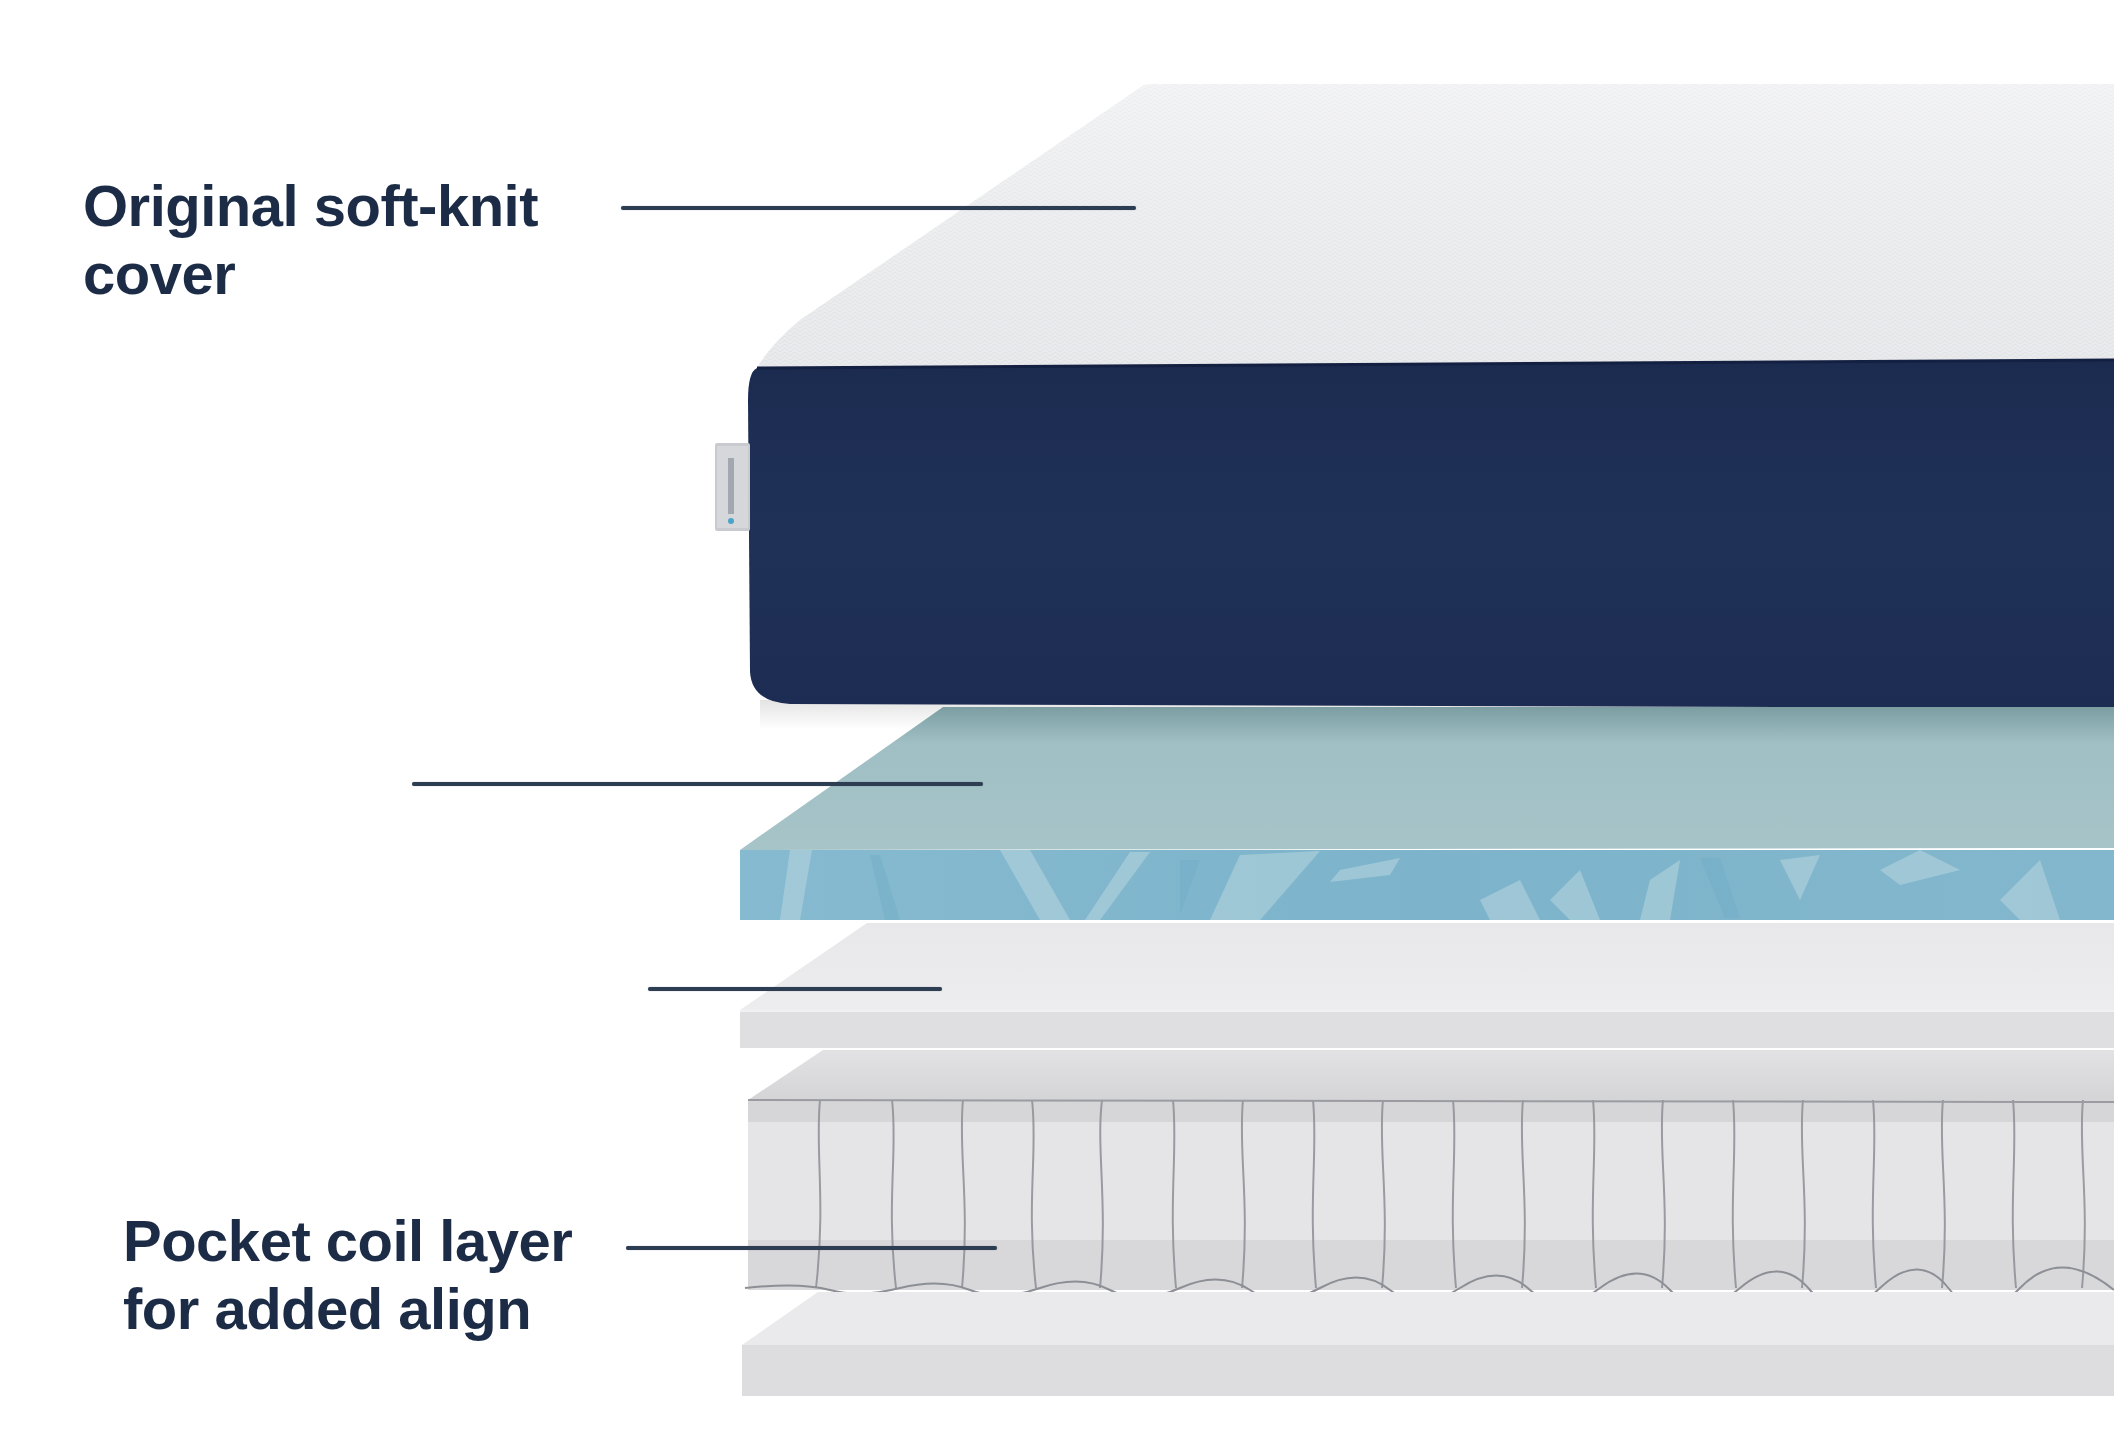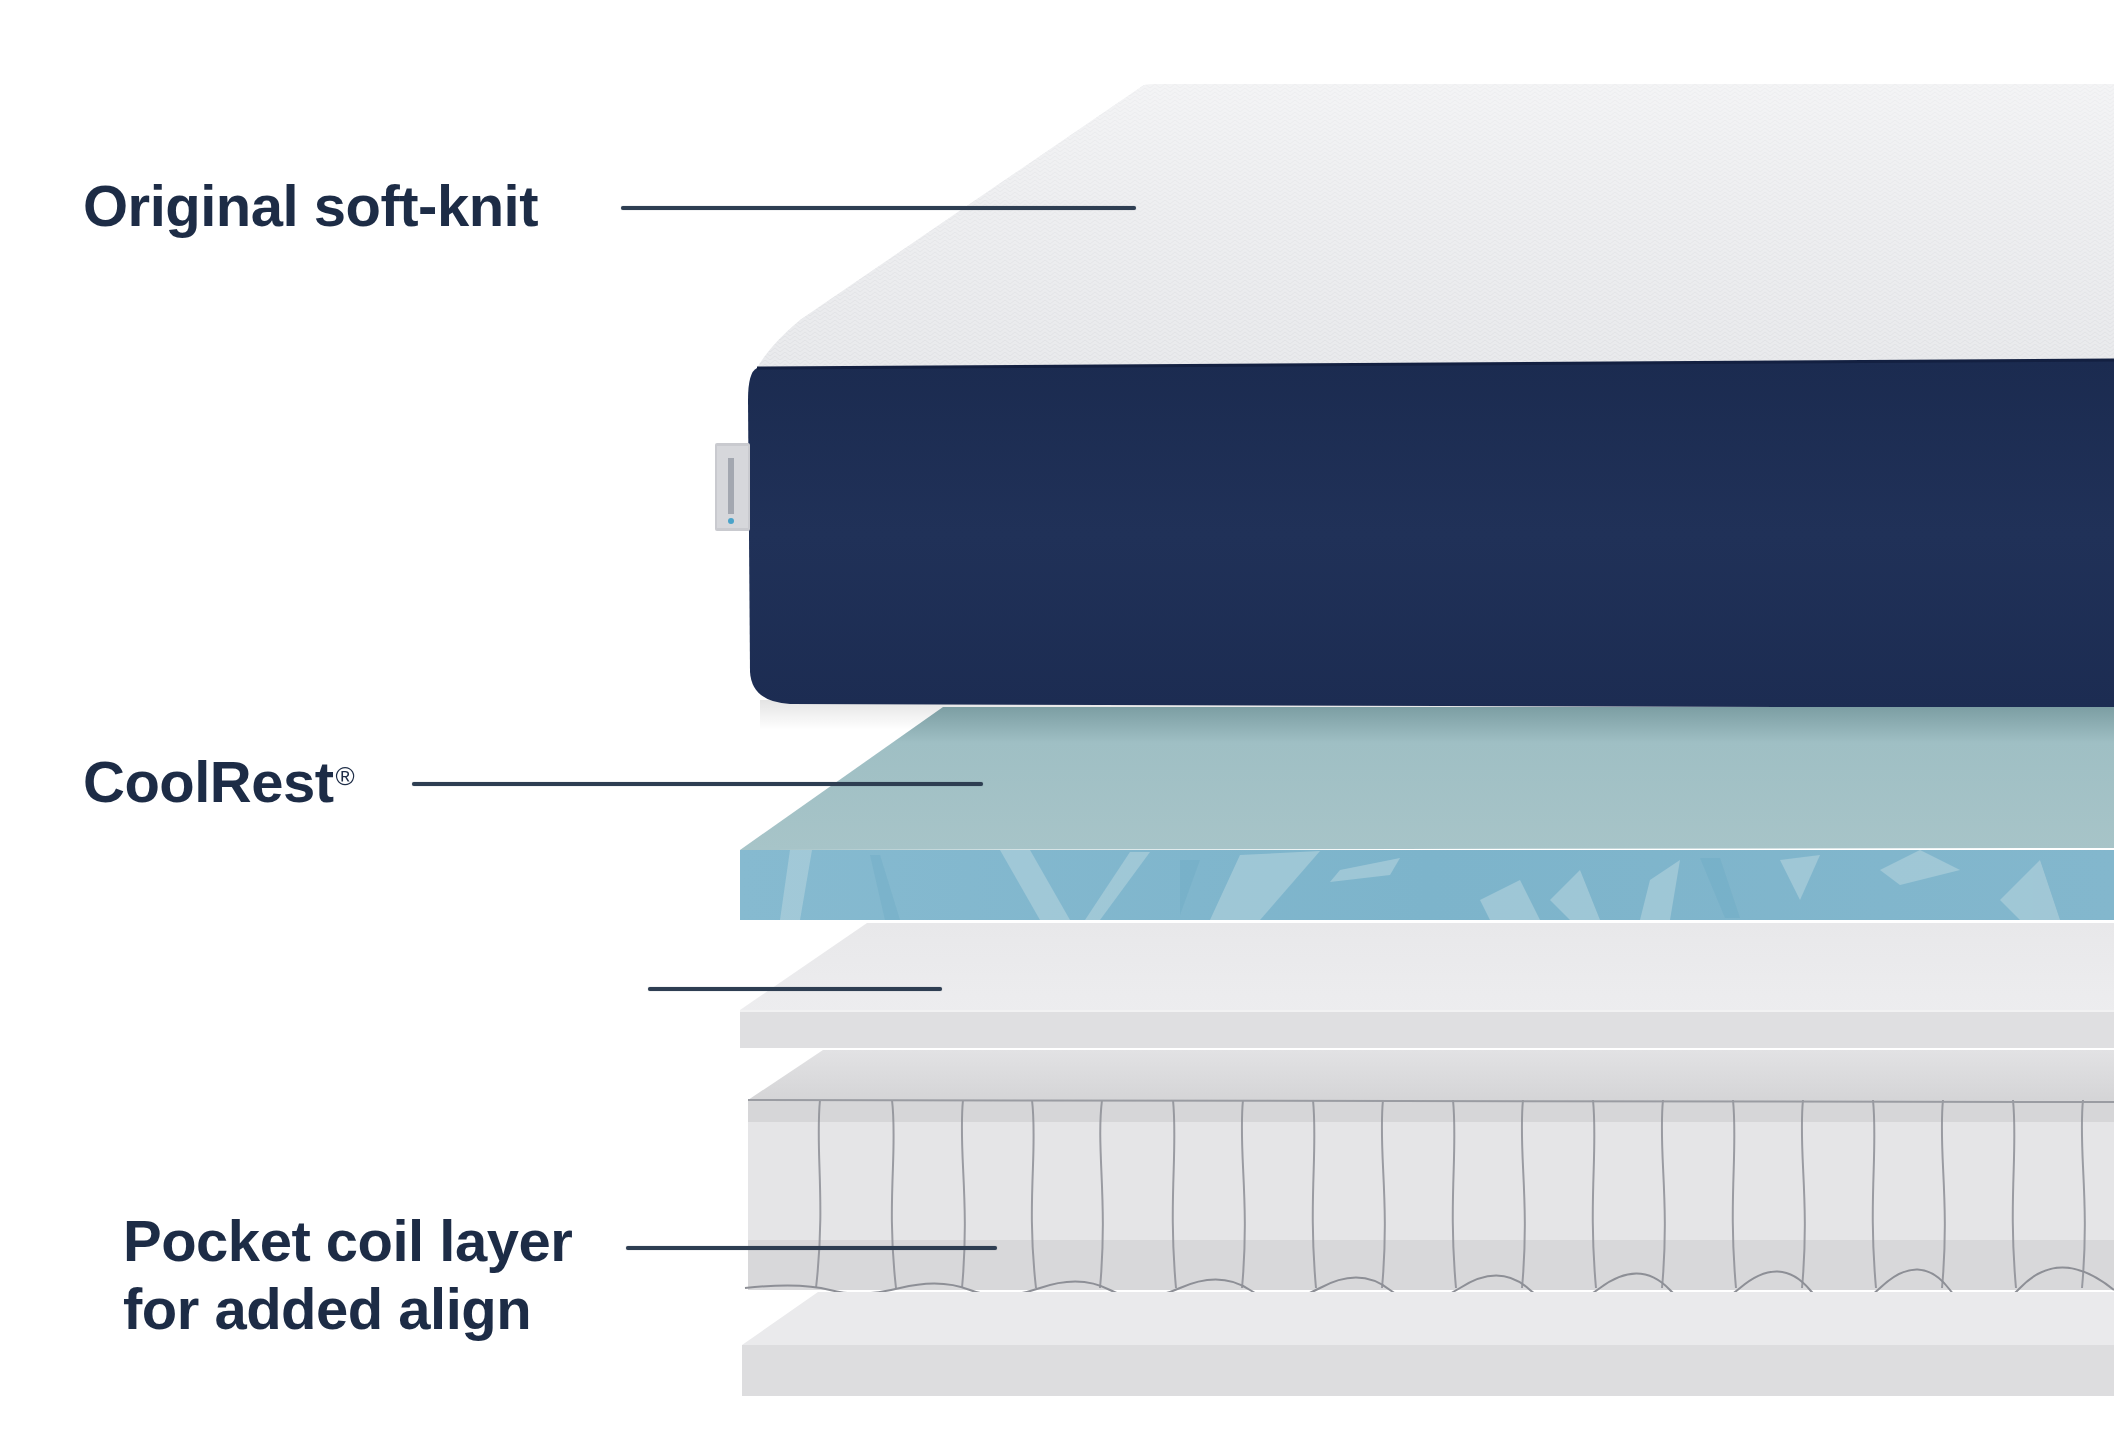--- a/index.html
+++ b/index.html
@@ -167,24 +167,24 @@
     </g>
   </svg>
 
   <div class="leader" style="left:621px; top:206px; width:515px;"></div>
   <div class="leader" style="left:412px; top:782px; width:571px;"></div>
   <div class="leader" style="left:648px; top:987px; width:294px;"></div>
   <div class="leader" style="left:626px; top:1246px; width:371px;"></div>
 
   <div class="label" style="top:172px;">
     <span class="line">Original soft-knit</span>
+    <span class="line">cover</span>
   </div>
 
   <div class="label" style="top:748px;">
-    <span class="line"><span>CoolRest</span><sup>®</sup></span>
   </div>
 
   <div class="label" style="top:955px;">
   </div>
 
   <div class="label" style="top:1207px;margin-left:40px;">
     <span class="line">Pocket coil layer</span>
     <span class="line">for added align</span>
   </div>
 </div>

